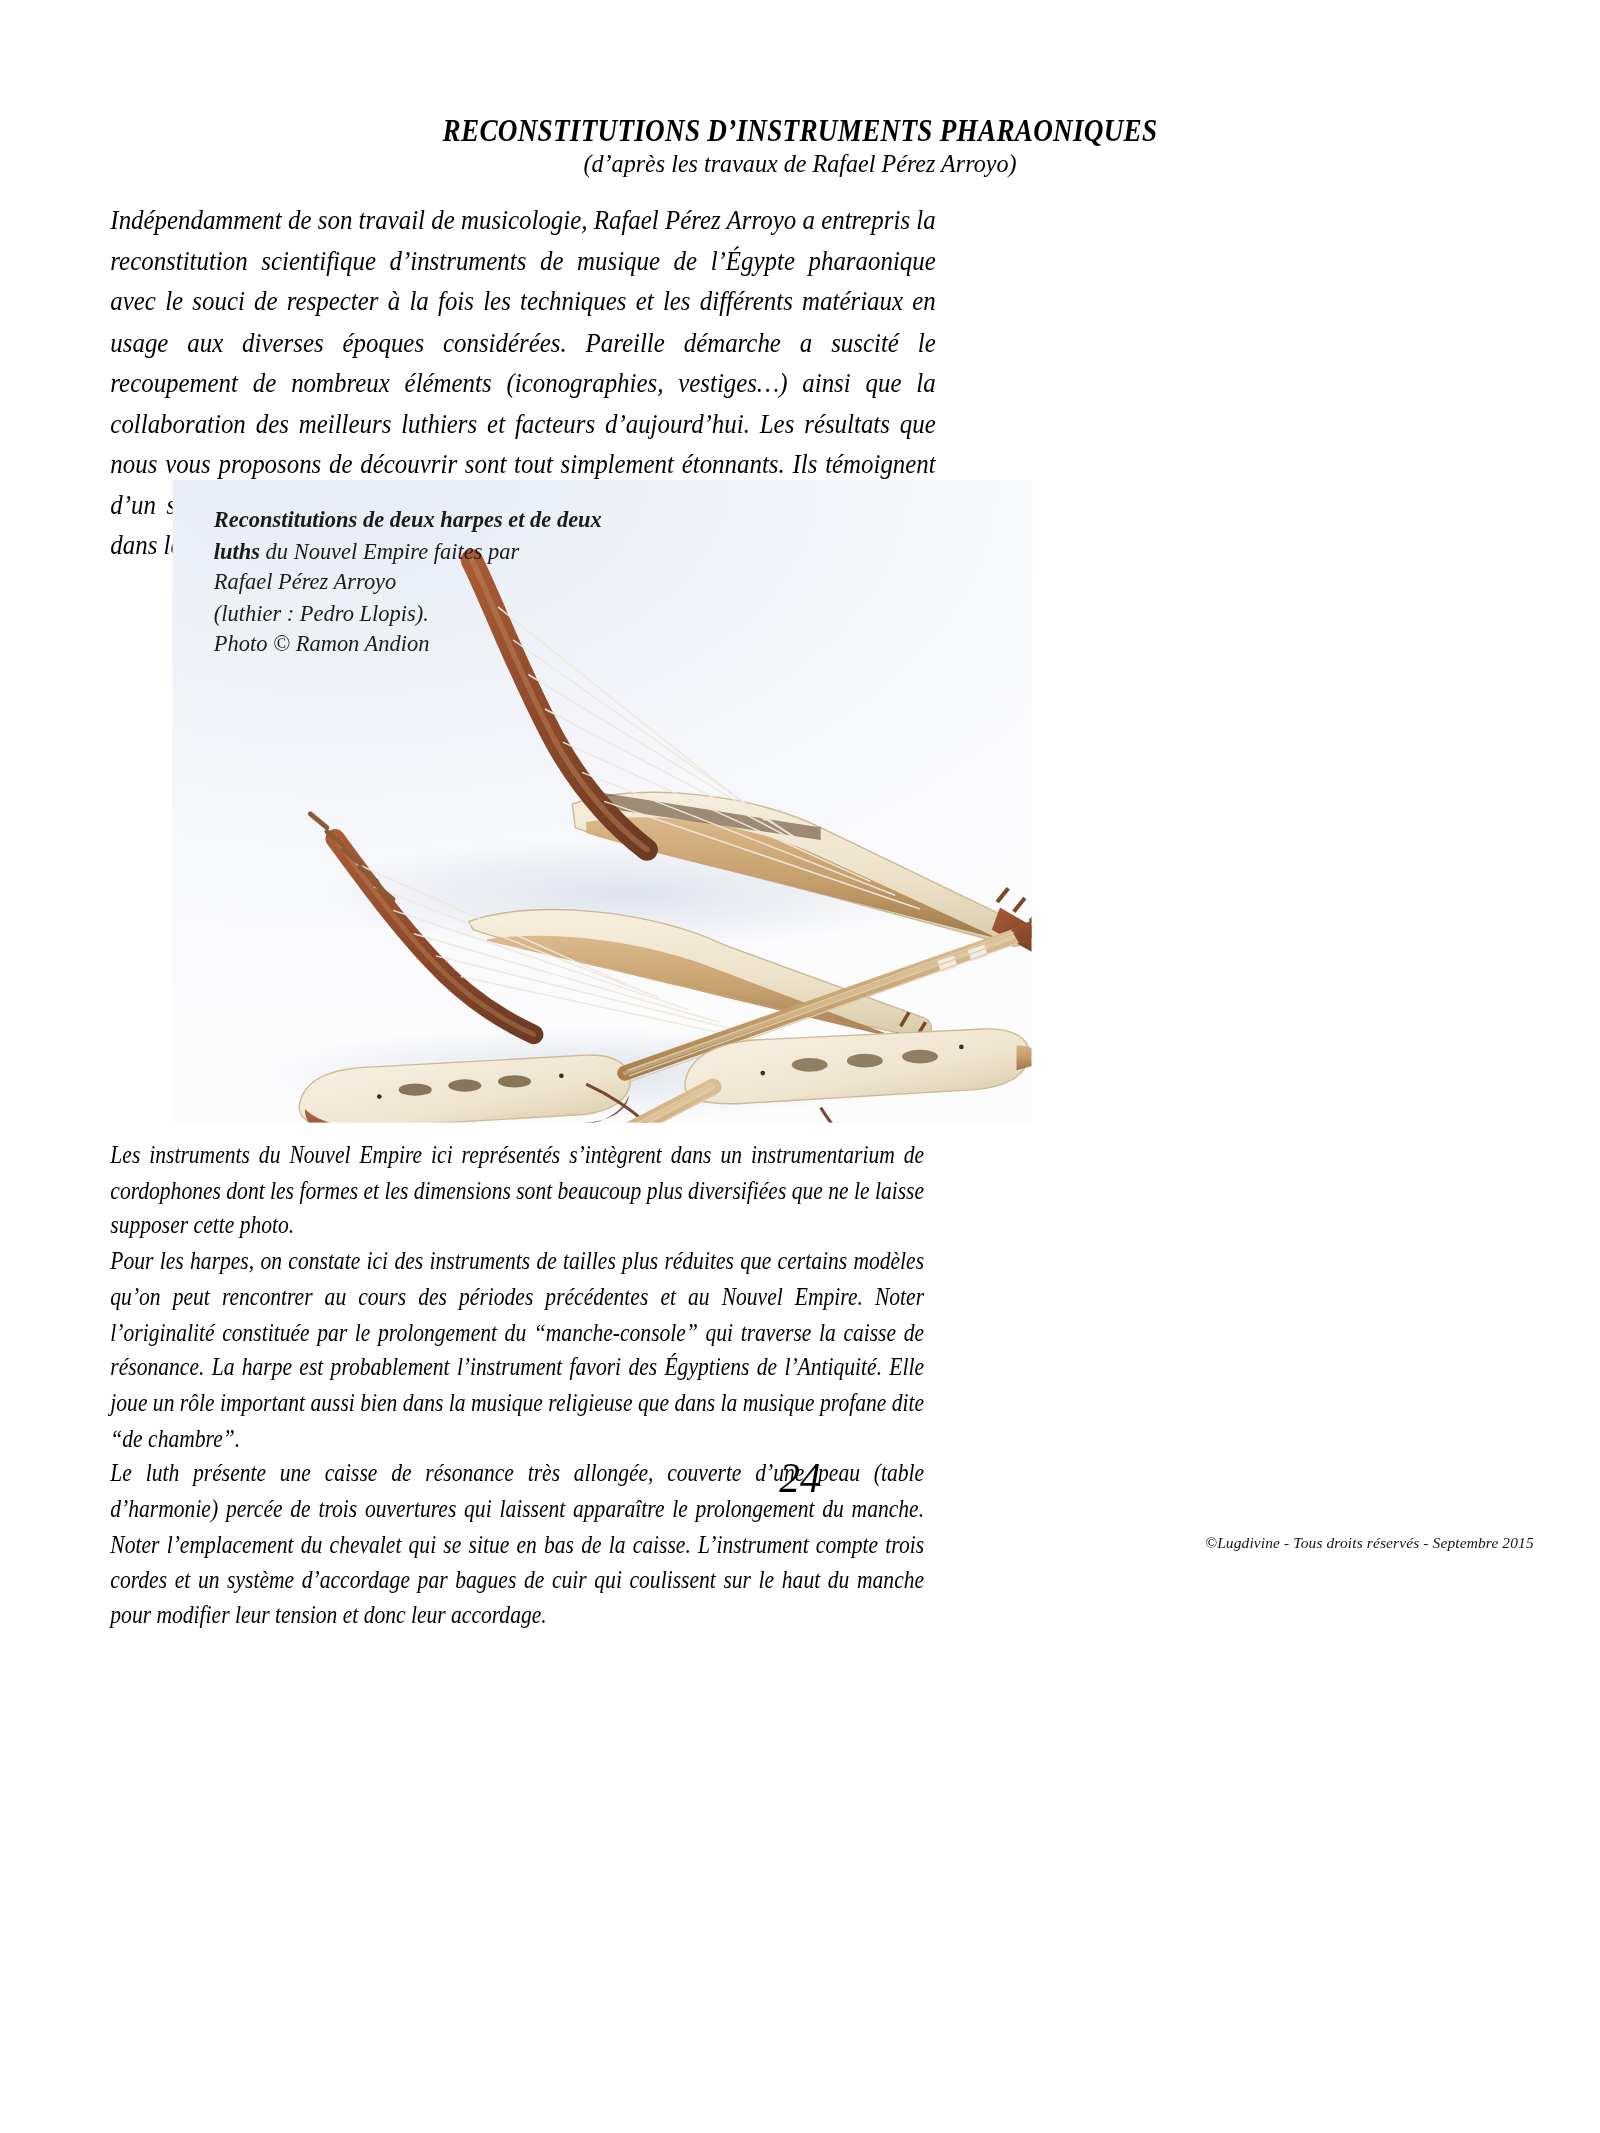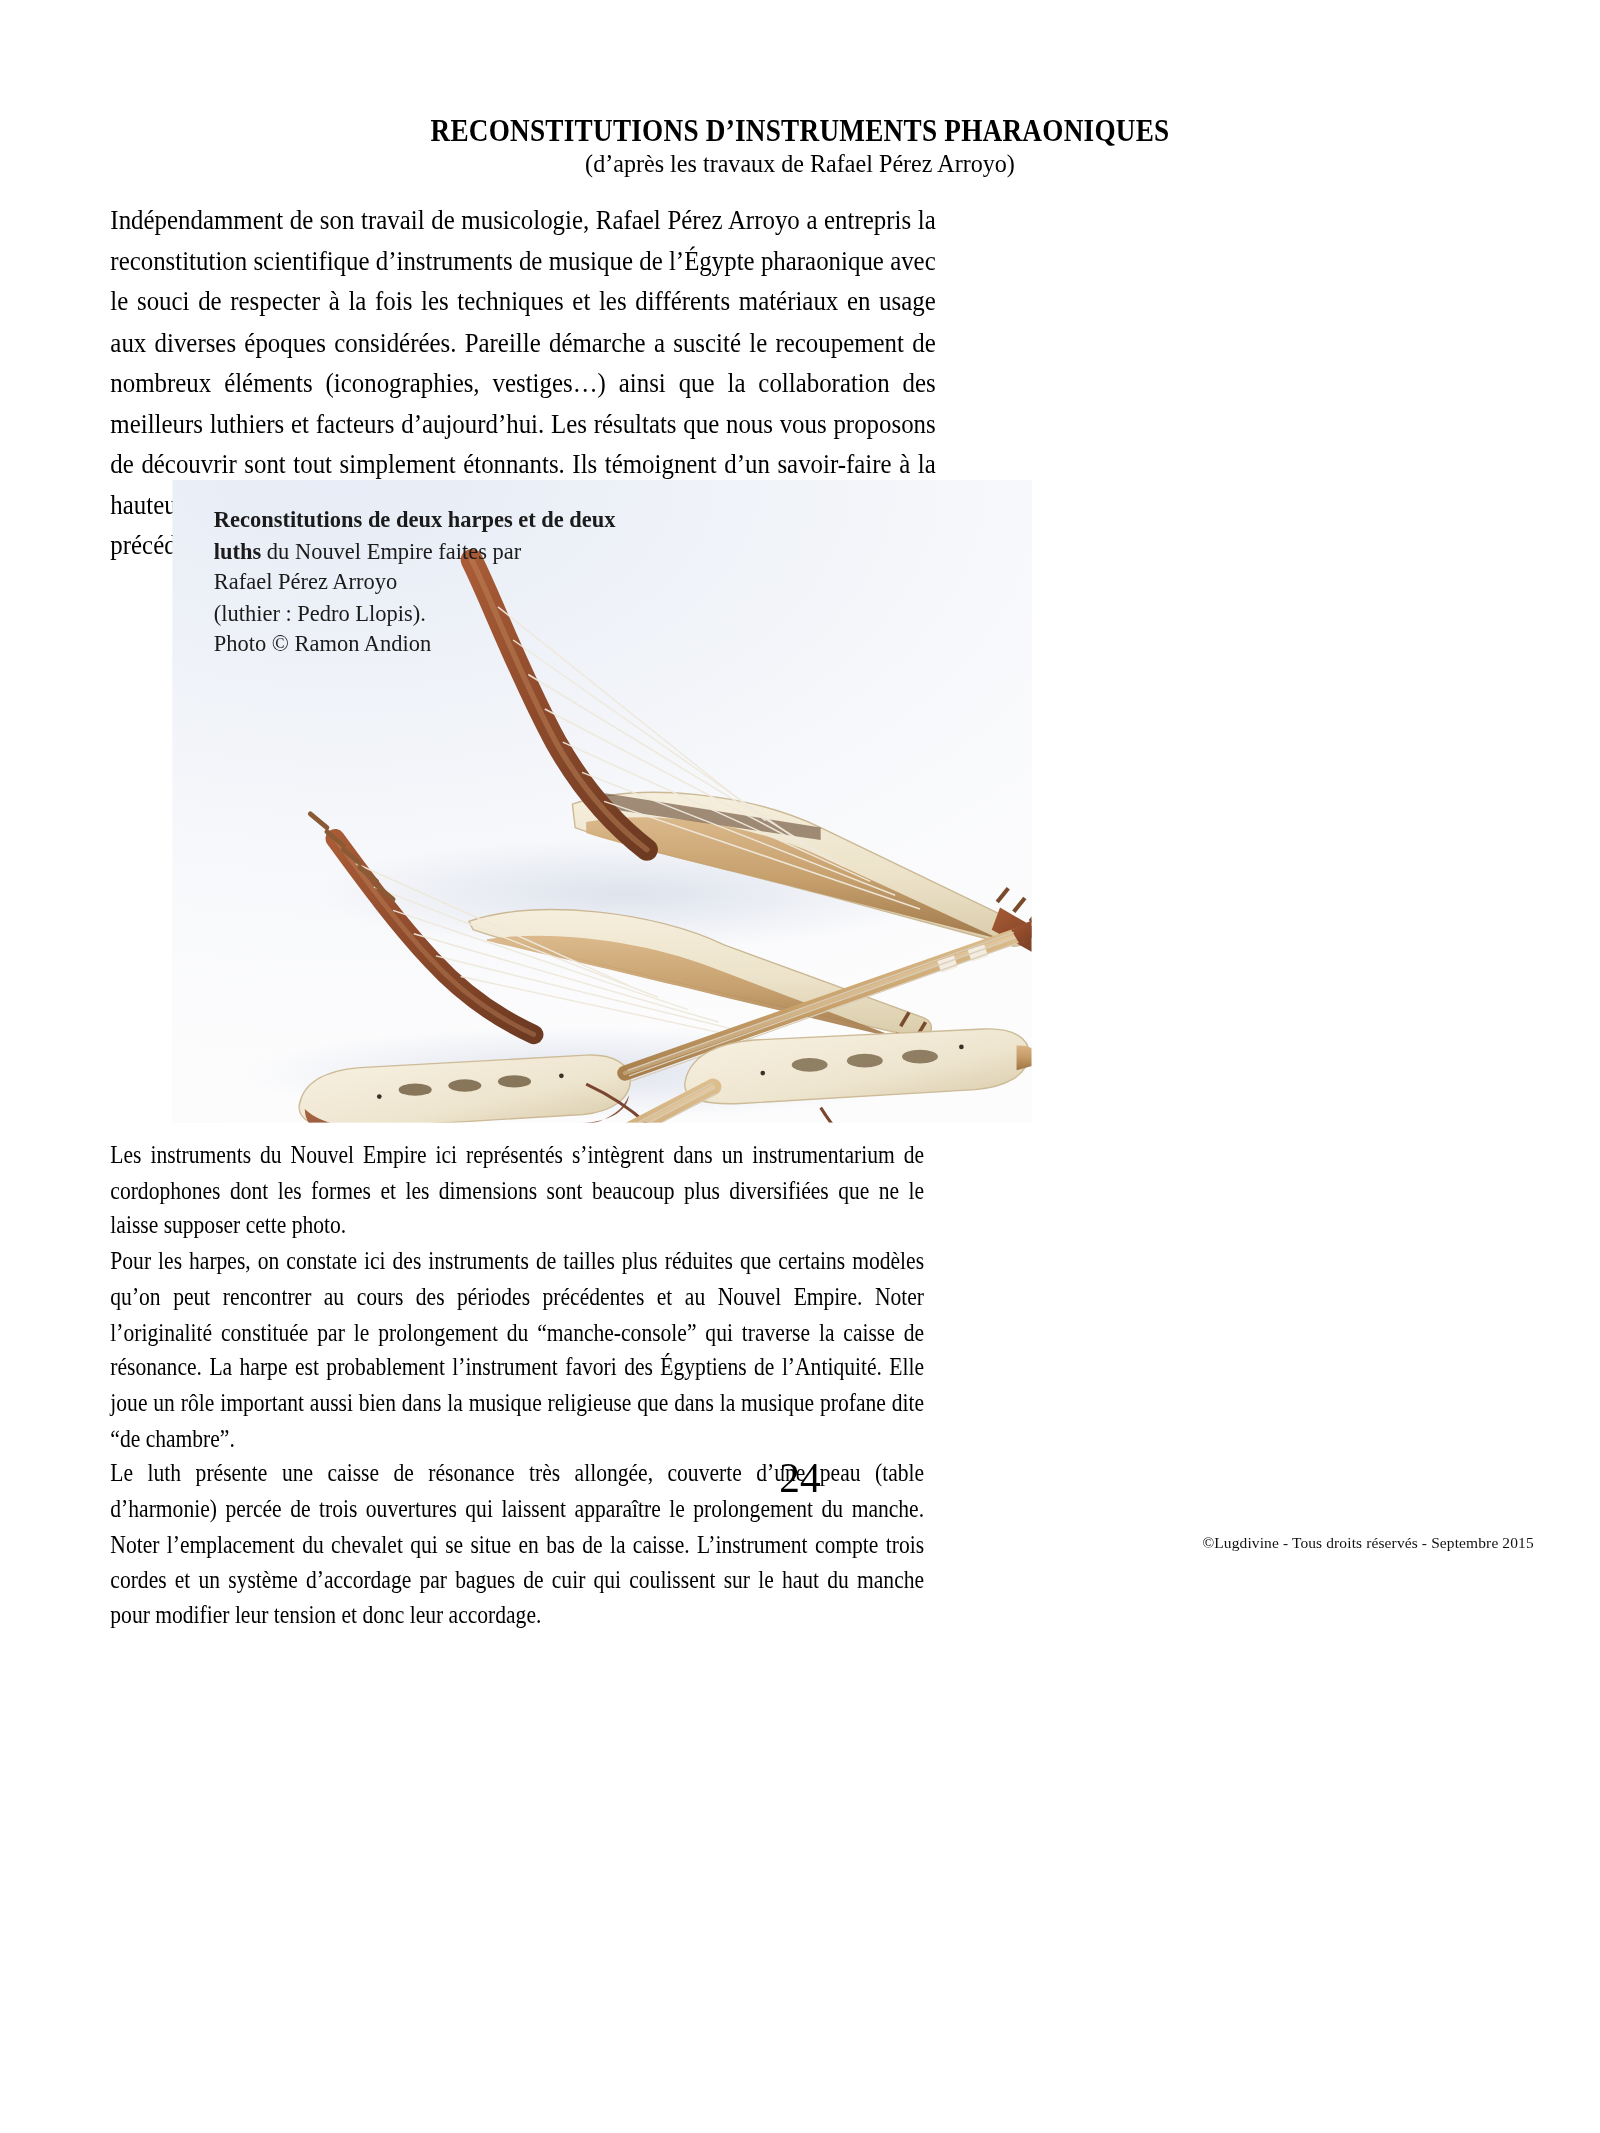--- a/index.html
+++ b/index.html
@@ -16,20 +16,21 @@
     background: #ffffff;
     color: #000000;
     box-sizing: border-box;
     
   }
   .page-scaler {
     width: 1552px;
     height: 2133px;
     overflow: hidden;
     position: relative;
+    font-style: italic;
   }
   .page-inner {
     position: absolute;
     top: 0; left: 0;
     width: 1160px;
     height: 1546px;
     transform: scale(1.37931);
     transform-origin: top left;
   }
 

